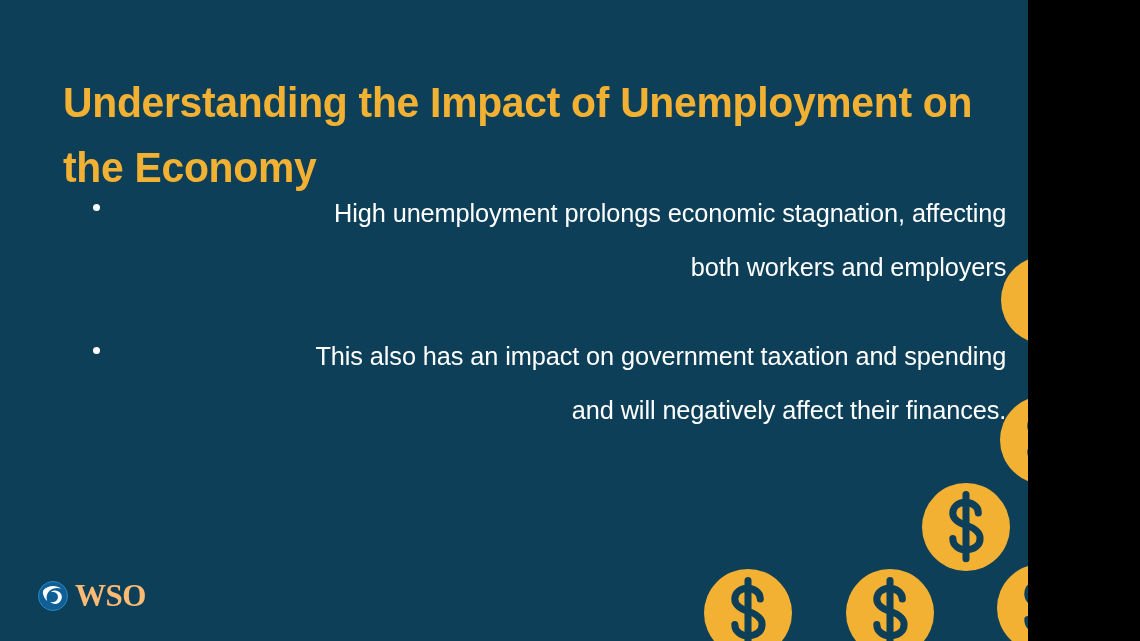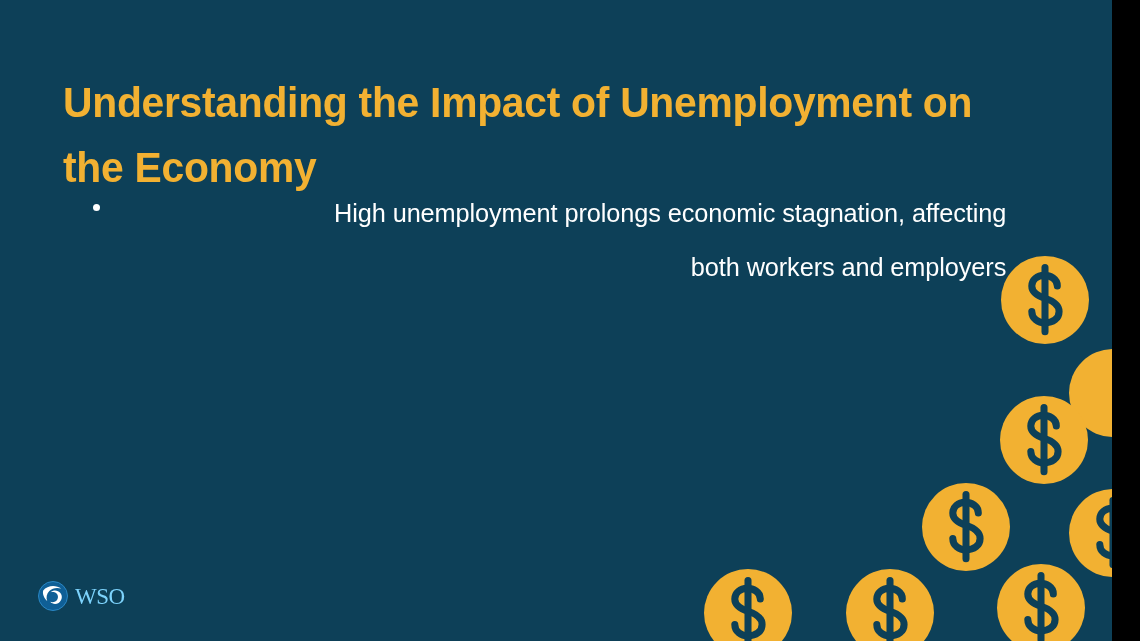--- a/index.html
+++ b/index.html
@@ -2,21 +2,21 @@
 <html><head>
 <meta charset="utf-8">
 <style>
   html, body {
     margin: 0;
     padding: 0;
     background: #000;
   }
   #slide {
     position: relative;
-    width: 1112px;
+    width: 1028px;
     height: 641px;
     overflow: hidden;
     background: #0d4058;
     font-family: "Liberation Sans", sans-serif;
     -webkit-font-smoothing: antialiased;
   }
 
   
   #coin-layer {
     position: absolute;
@@ -94,24 +94,24 @@
     position: absolute;
     left: 38px;
     bottom: 30px;
     display: flex;
     align-items: center;
     gap: 7px;
     z-index: 3;
   }
   #logo-mark { display: block; }
   #logo-text {
-    color: #7dd3fc;
+    color: #fdba74;
     font-family: "Liberation Serif", serif;
-    font-size: 23px;
-    font-weight: 400;
+    font-size: 31px;
+    font-weight: 700;
     letter-spacing: -0.5px;
     line-height: 1;
   }
 </style>
 </head>
 <body>
 
 <div id="slide">
 
   <div id="coin-layer">
@@ -177,20 +177,25 @@
   <div id="content">
 
     <h1 id="title">Understanding the Impact of Unemployment on
 the Economy</h1>
 
     <ul id="bullets" style="list-style:none;margin:0;padding:0;">
         <li class="bullet-item">
           <span class="bullet-dot"></span>
           <div class="bullet-text">High unemployment prolongs economic stagnation, affecting
 both workers and employers</div>
+        </li>
+        <li class="bullet-item">
+          <span class="bullet-dot"></span>
+          <div class="bullet-text">This also has an impact on government taxation and spending
+and will negatively affect their finances.</div>
         </li>
       </ul>
 
   </div>
 
   <div id="logo">
     <span id="logo-mark-wrap">
       <svg id="logo-mark" width="30" height="30" viewBox="0 0 30 30" aria-hidden="true">
         <circle cx="15" cy="15" r="14.5" fill="#0f5f96"></circle>
         <circle cx="15" cy="15" r="14.5" fill="none" stroke="#2a87c4" stroke-width="1"></circle>

